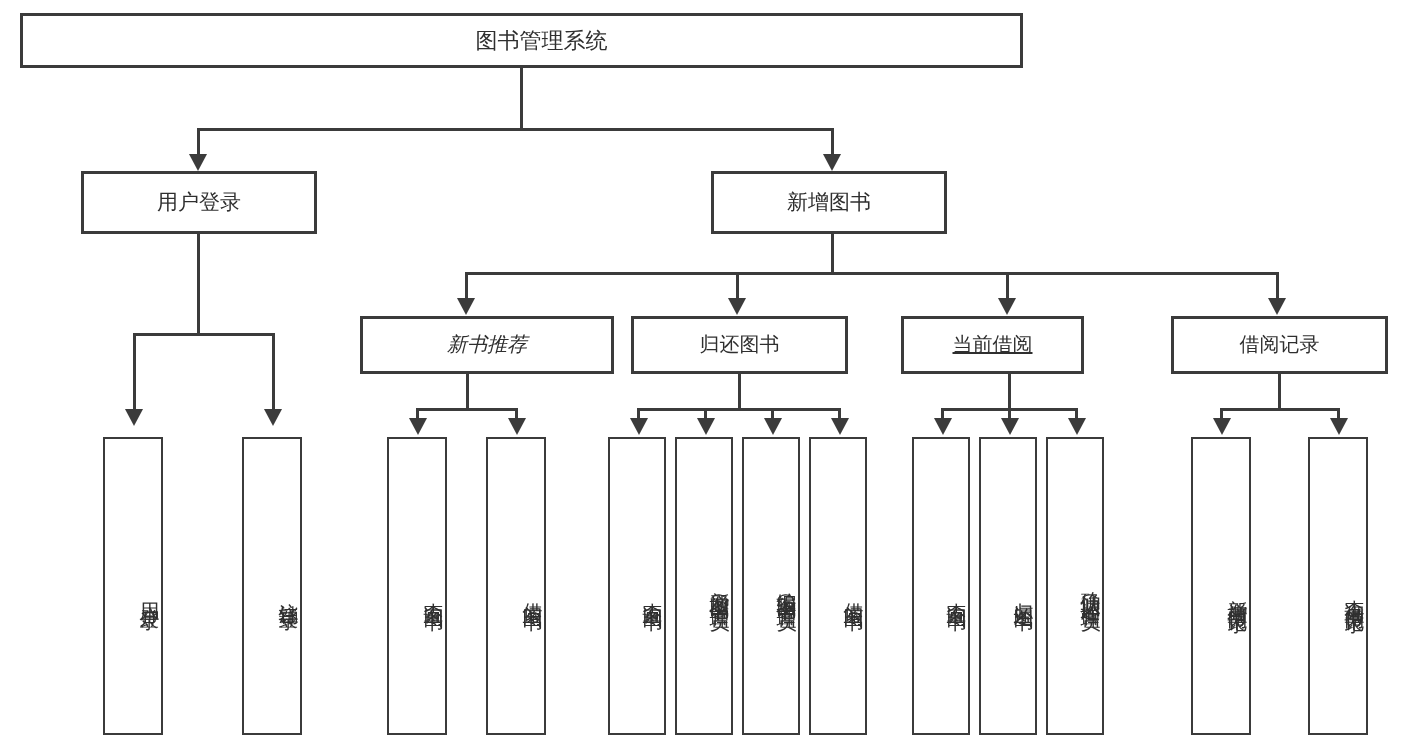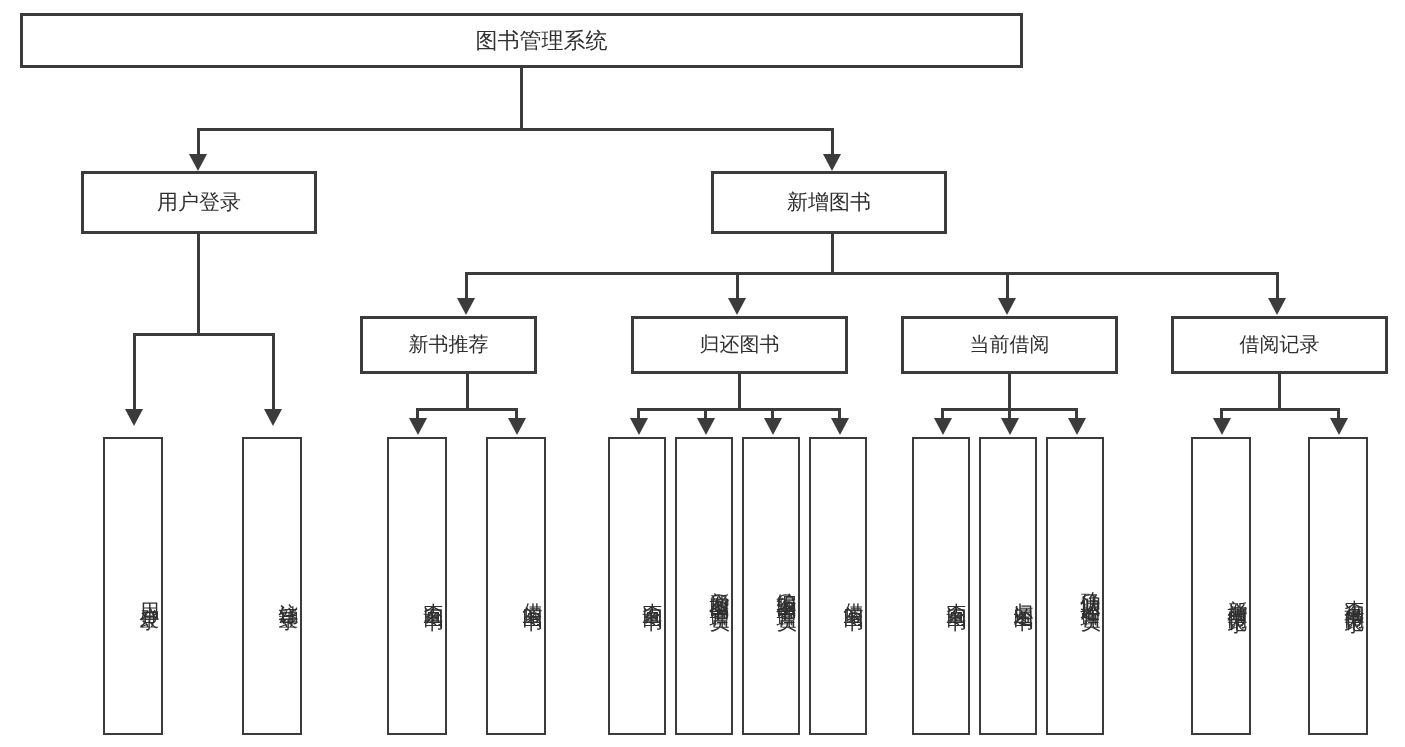--- a/index.html
+++ b/index.html
@@ -114,25 +114,25 @@
   <div class="hline" style="left:465px;top:272px;width:814px;"></div>
   <div class="vline" style="left:465px;top:272px;height:28px;"></div>
   <div class="vline" style="left:736px;top:272px;height:28px;"></div>
   <div class="vline" style="left:1006px;top:272px;height:28px;"></div>
   <div class="vline" style="left:1276px;top:272px;height:28px;"></div>
   <div class="arrow" style="left:457px;top:298px;"></div>
   <div class="arrow" style="left:728px;top:298px;"></div>
   <div class="arrow" style="left:998px;top:298px;"></div>
   <div class="arrow" style="left:1268px;top:298px;"></div>
 
-  <div class="node lvl3" style="left:360px;top:316px;width:177px;height:58px;">新书推荐</div>
+  <div class="node lvl3" style="left:360px;top:316px;width:254px;height:58px;font-style:italic;">新书推荐</div>
 
   <div class="node lvl3" style="left:631px;top:316px;width:217px;height:58px;">归还图书</div>
 
-  <div class="node lvl3" style="left:901px;top:316px;width:217px;height:58px;">当前借阅</div>
+  <div class="node lvl3" style="left:901px;top:316px;width:183px;height:58px;text-decoration:underline;">当前借阅</div>
 
   <div class="node lvl3" style="left:1171px;top:316px;width:217px;height:58px;">借阅记录</div>
 
   <div class="vline" style="left:466px;top:374px;height:36px;"></div>
   <div class="hline" style="left:416px;top:408px;width:102px;"></div>
   <div class="vline" style="left:416px;top:408px;height:12px;"></div>
   <div class="vline" style="left:515px;top:408px;height:12px;"></div>
   <div class="arrow" style="left:409px;top:418px;"></div>
   <div class="arrow" style="left:508px;top:418px;"></div>
 

